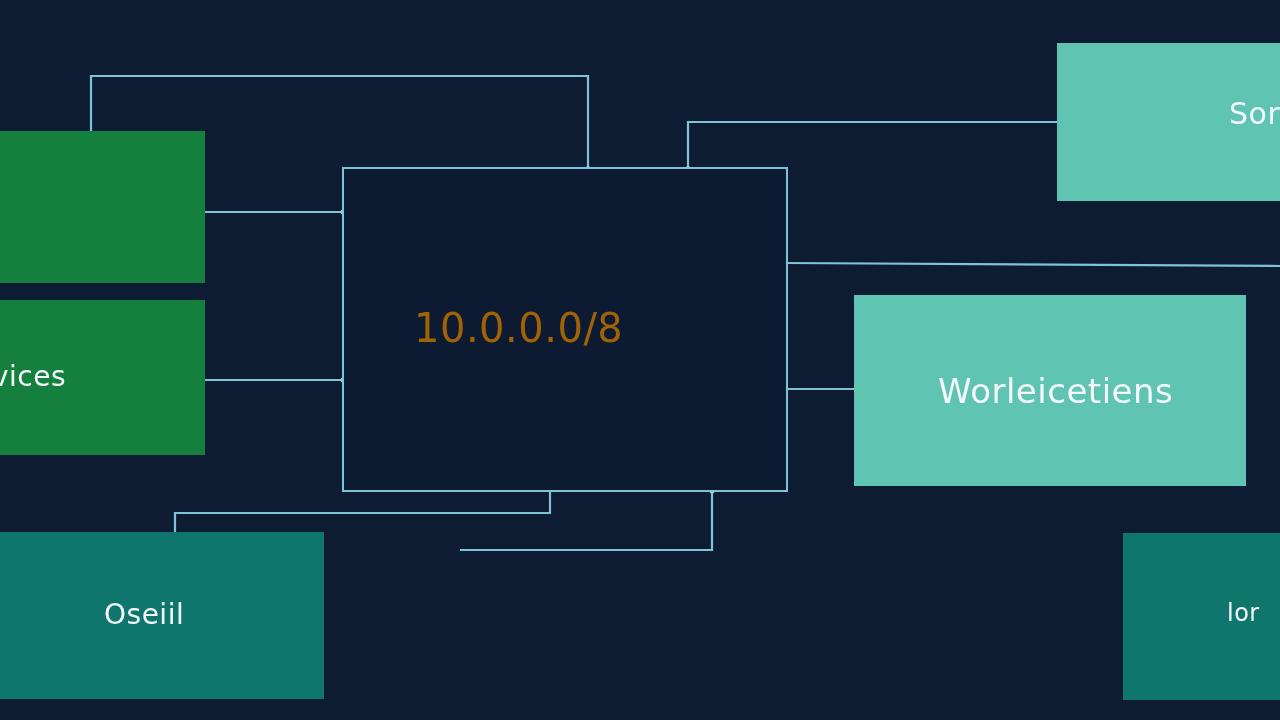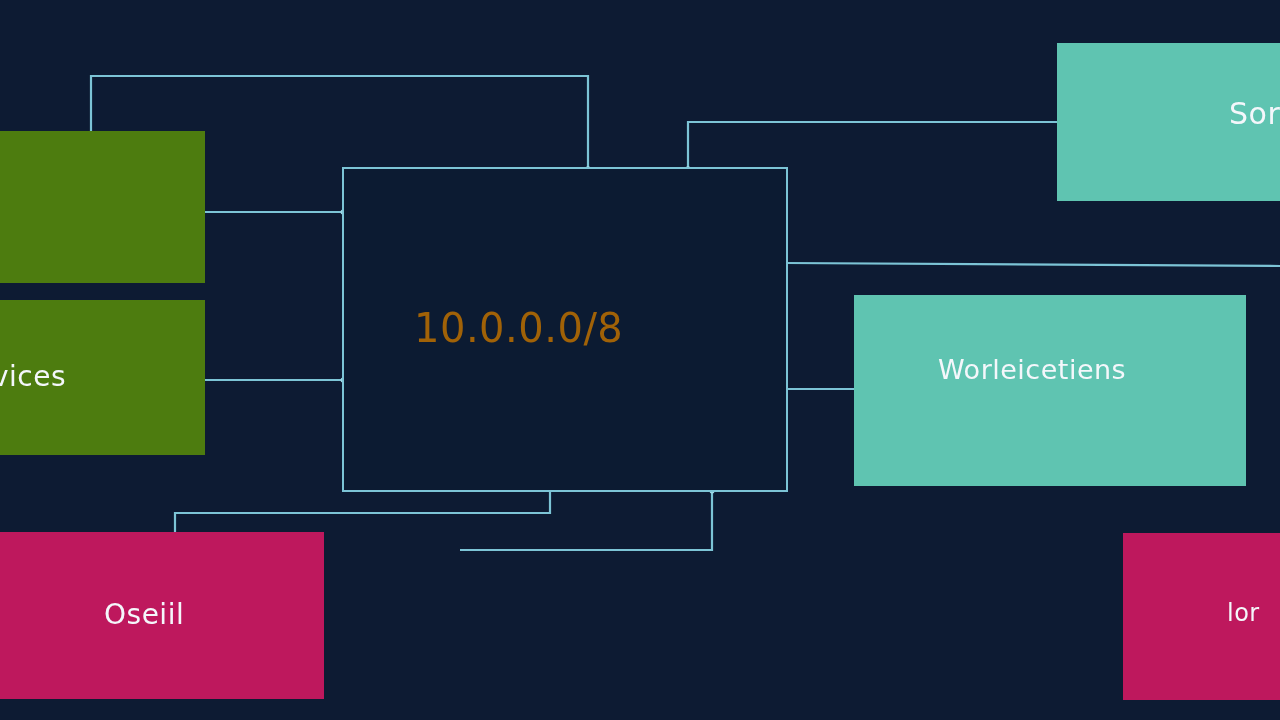--- a/index.html
+++ b/index.html
@@ -10,23 +10,23 @@
       position: relative;
     }
     .canvas { position: absolute; left: 0; top: 0; width: 1280px; height: 720px; }
     svg.links { position: absolute; left: 0; top: 0; width: 1280px; height: 720px; }
     .node {
       position: absolute; box-sizing: border-box;
       display: flex; align-items: center; justify-content: center;
       color: #f4f7fb; font-size: 30px; letter-spacing: 0.5px;
       overflow: hidden; white-space: nowrap;
     }
-    .node.orange { background: #4d7c0f; }
+    .node.orange { background: #15803d; }
     .node.teal   { background: #5fc4b1; }
-    .node.purple { background: #be185d; text-align: center; }
+    .node.purple { background: #0f766e; text-align: center; }
     .node.center {
       background: #0c1b32; border: 2px solid #7cc4d6;
       font-size: 40px; color: #a16207;
     }
     .node .lbl { position: absolute; }
   </style>
 </head>
 <body>
 
 <div class="canvas">
@@ -69,21 +69,21 @@
 
   <div class="node orange" style="left:0; top:300px; width:205px; height:155px;">
     <span class="lbl" style="left:-8px; top:60px; font-size:28px;">vices</span>
   </div>
 
   <div class="node teal" style="left:1057px; top:43px; width:240px; height:158px;">
     <span class="lbl" style="left:172px; top:53px;">Sor</span>
   </div>
 
   <div class="node teal" style="left:854px; top:295px; width:392px; height:191px;">
-    <span class="lbl" style="left:84px; top:59px; font-size:27px;">Worleicetiens</span>
+    <span class="lbl" style="left:84px; top:76px; font-size:34px;">Worleicetiens</span>
   </div>
 
   <div class="node purple" style="left:0; top:532px; width:324px; height:167px;">
     <span class="lbl" style="left:104px; top:66px; font-size:28px;">Oseiil</span>
   </div>
 
   <div class="node purple" style="left:1123px; top:533px; width:170px; height:167px;">
     <span class="lbl" style="left:104px; top:66px; font-size:24px;">lor</span>
   </div>
 

